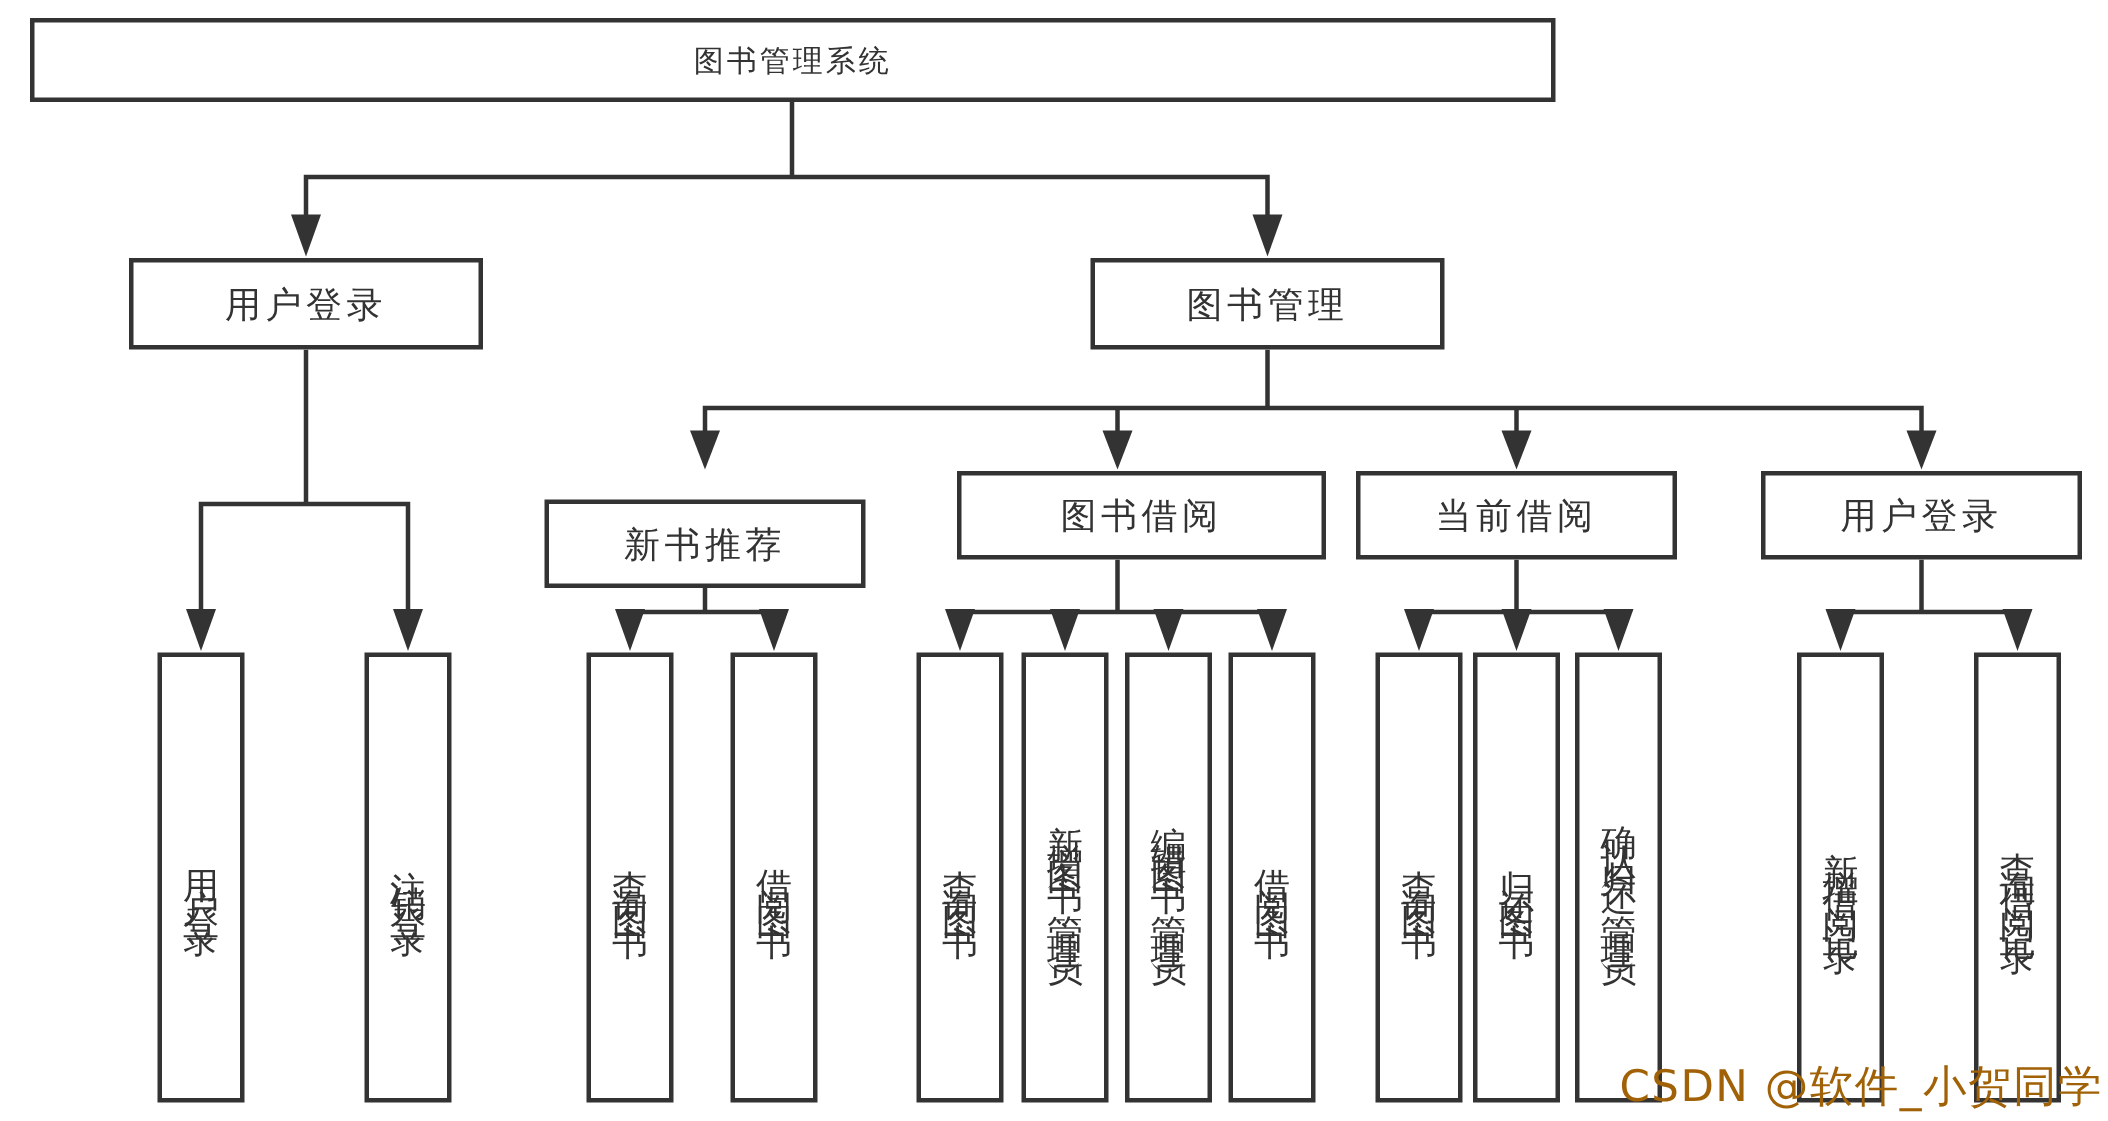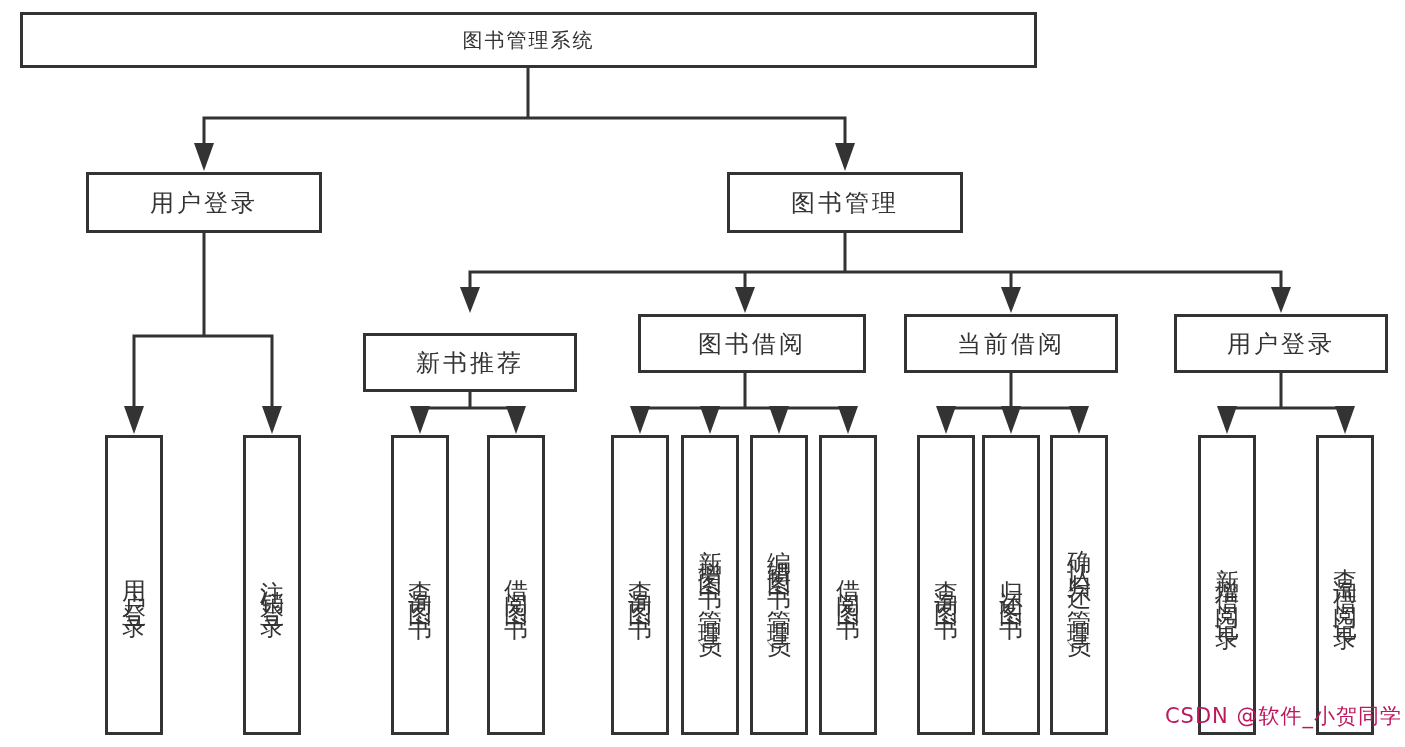--- a/index.html
+++ b/index.html
@@ -34,24 +34,24 @@
   .leaf  { letter-spacing: 0; }
   .leaf span {
     writing-mode: vertical-rl;
     letter-spacing: 0.5em;
     line-height: 1;
     white-space: normal;
   }
   .watermark {
     position: absolute;
     right: 3px;
-    bottom: 17px;
-    font-size: 21px;
+    bottom: 2px;
+    font-size: 29px;
     letter-spacing: 1px;
-    color: #be185d;
+    color: #a16207;
     z-index: 5;
   }
 </style>
 </head>
 <body>
 
 <div class="canvas">
 
   <svg class="wires" width="1405" height="747" viewBox="0 0 1405 747" xmlns="http://www.w3.org/2000/svg">
     <g stroke="#333333" stroke-width="3" fill="none">
@@ -103,21 +103,21 @@
   <div class="box" style="left:86px; top:172px; width:236px; height:61px">
     <span>用户登录</span>
   </div>
   <div class="box" style="left:727px; top:172px; width:236px; height:61px">
     <span>图书管理</span>
   </div>
 
   <div class="box" style="left:363px; top:333px; width:214px; height:59px">
     <span>新书推荐</span>
   </div>
-  <div class="box" style="left:638px; top:314px; width:228px; height:59px">
+  <div class="box" style="left:638px; top:314px; width:246px; height:59px">
     <span>图书借阅</span>
   </div>
   <div class="box" style="left:904px; top:314px; width:214px; height:59px">
     <span>当前借阅</span>
   </div>
   <div class="box" style="left:1174px; top:314px; width:214px; height:59px">
     <span>用户登录</span>
   </div>
 
   <div class="box leaf" style="left:105px; top:435px; width:58px; height:300px">

